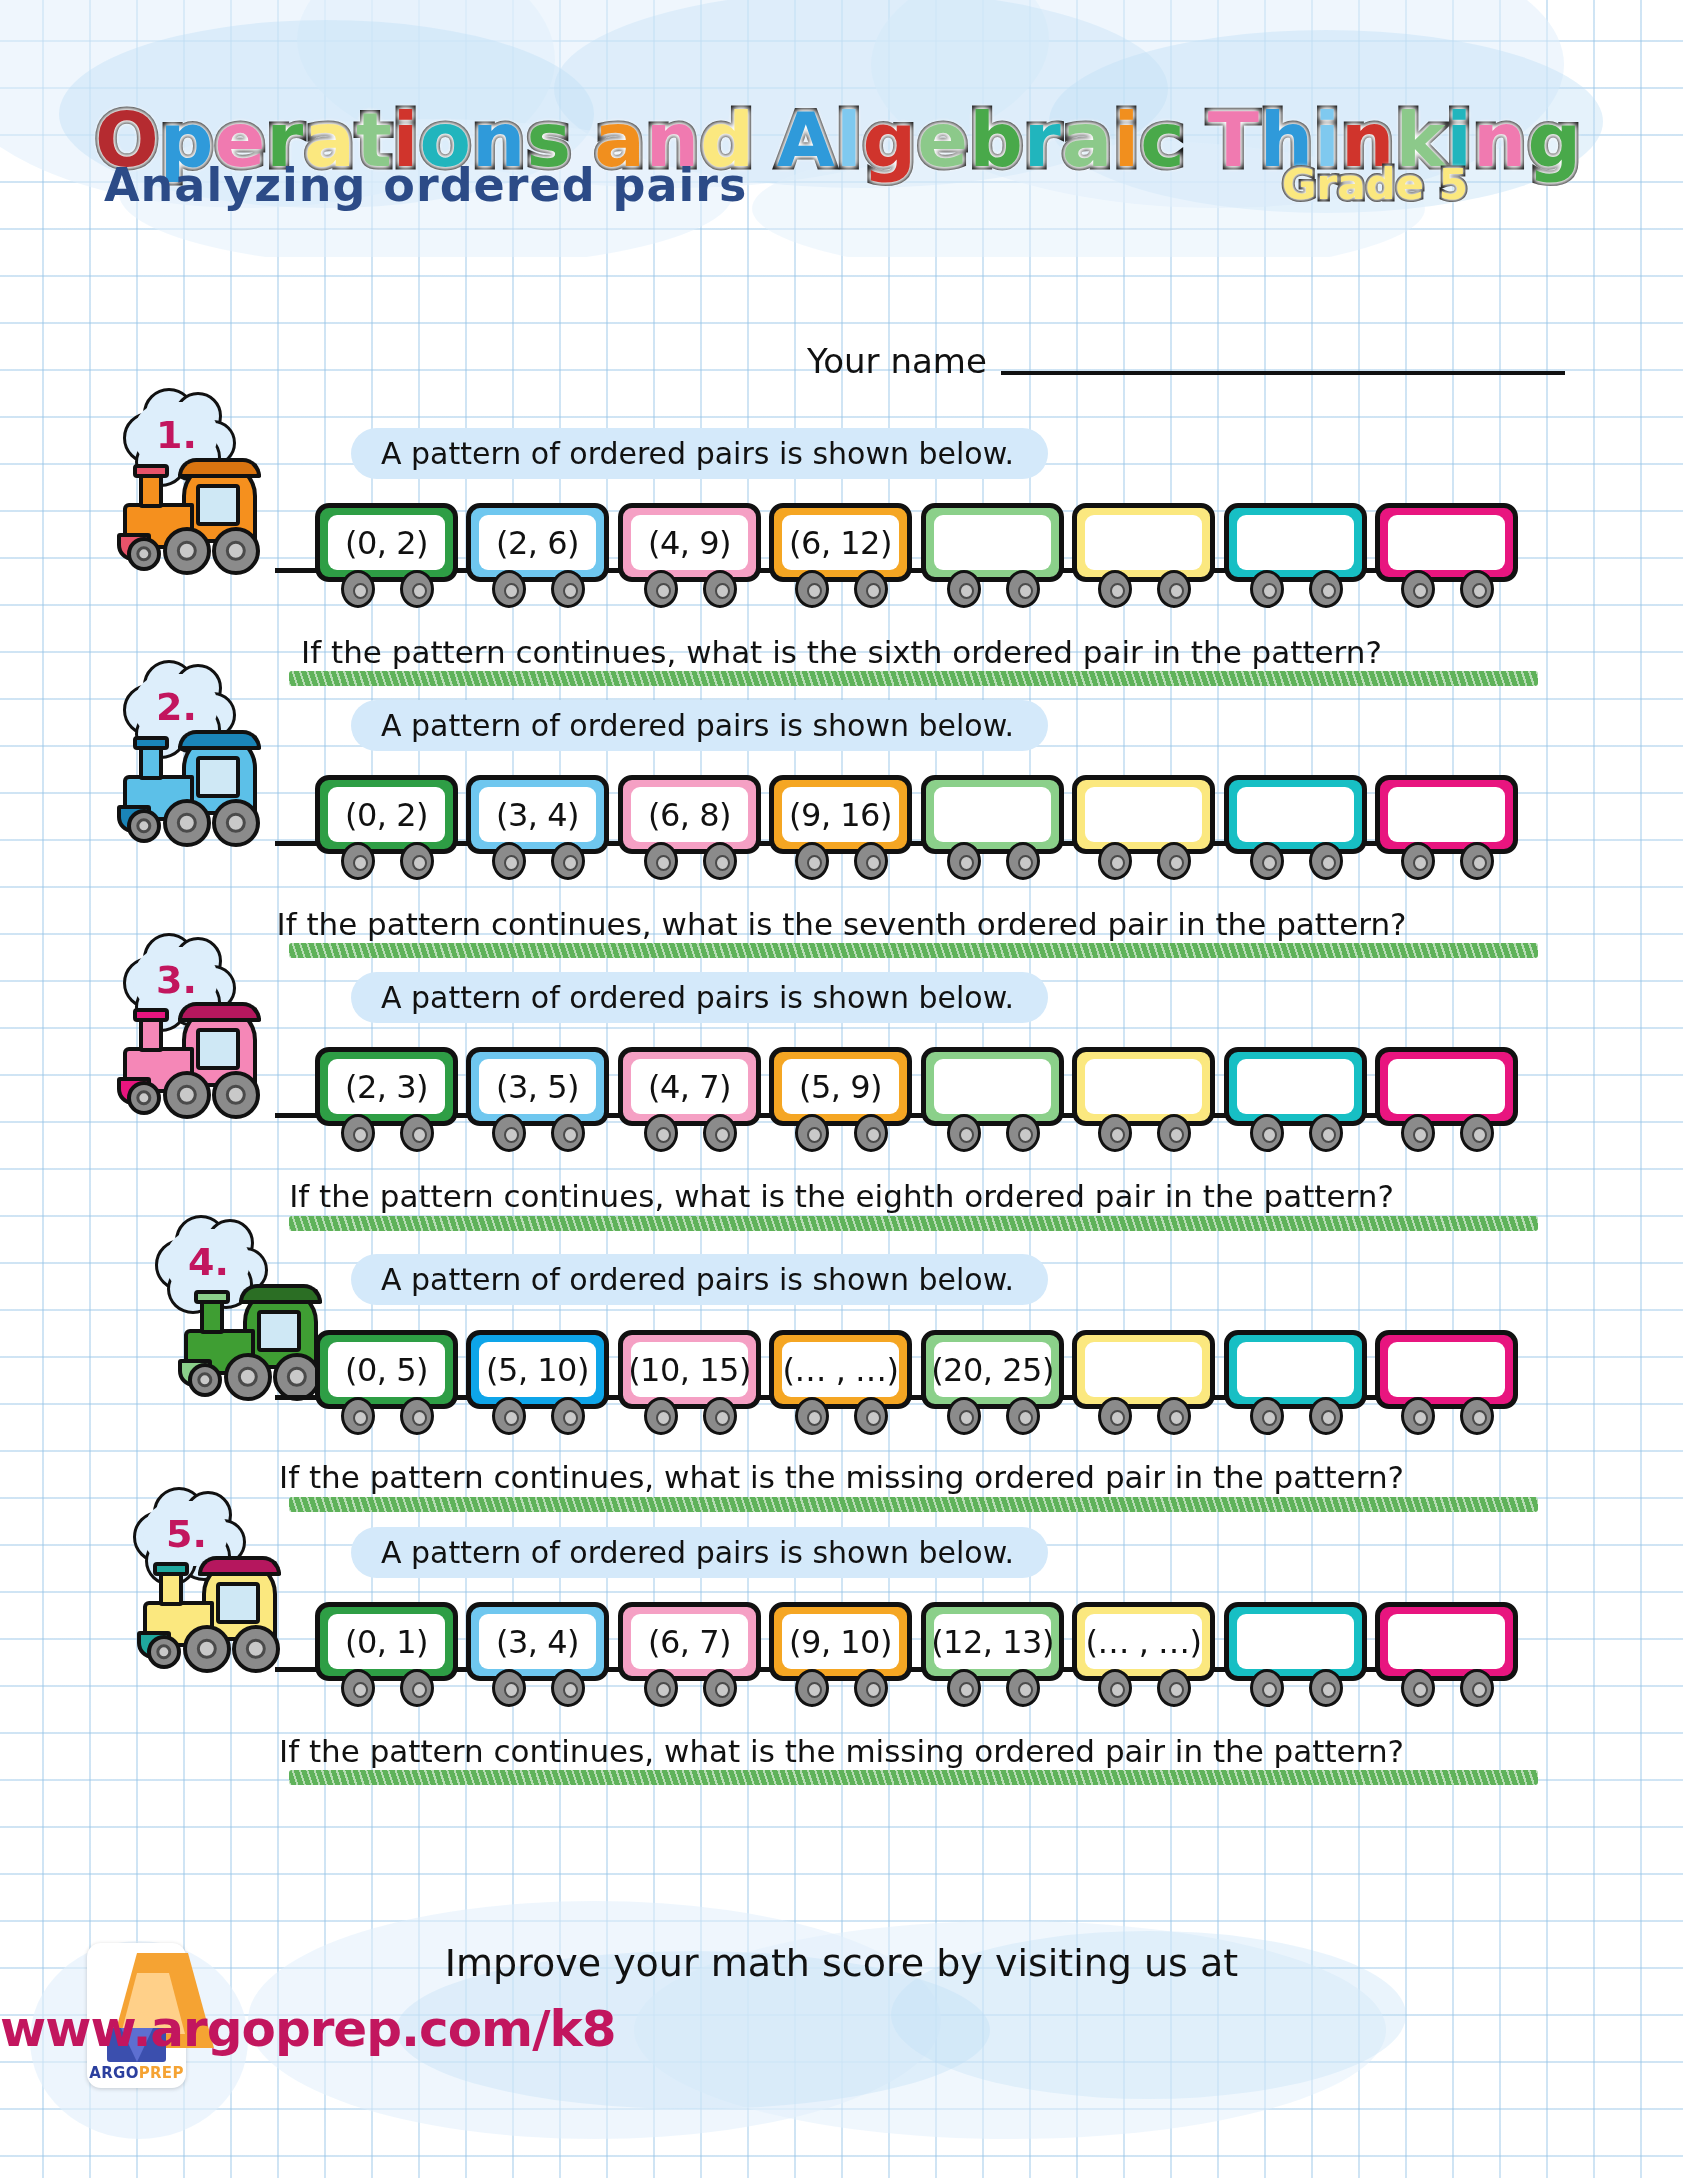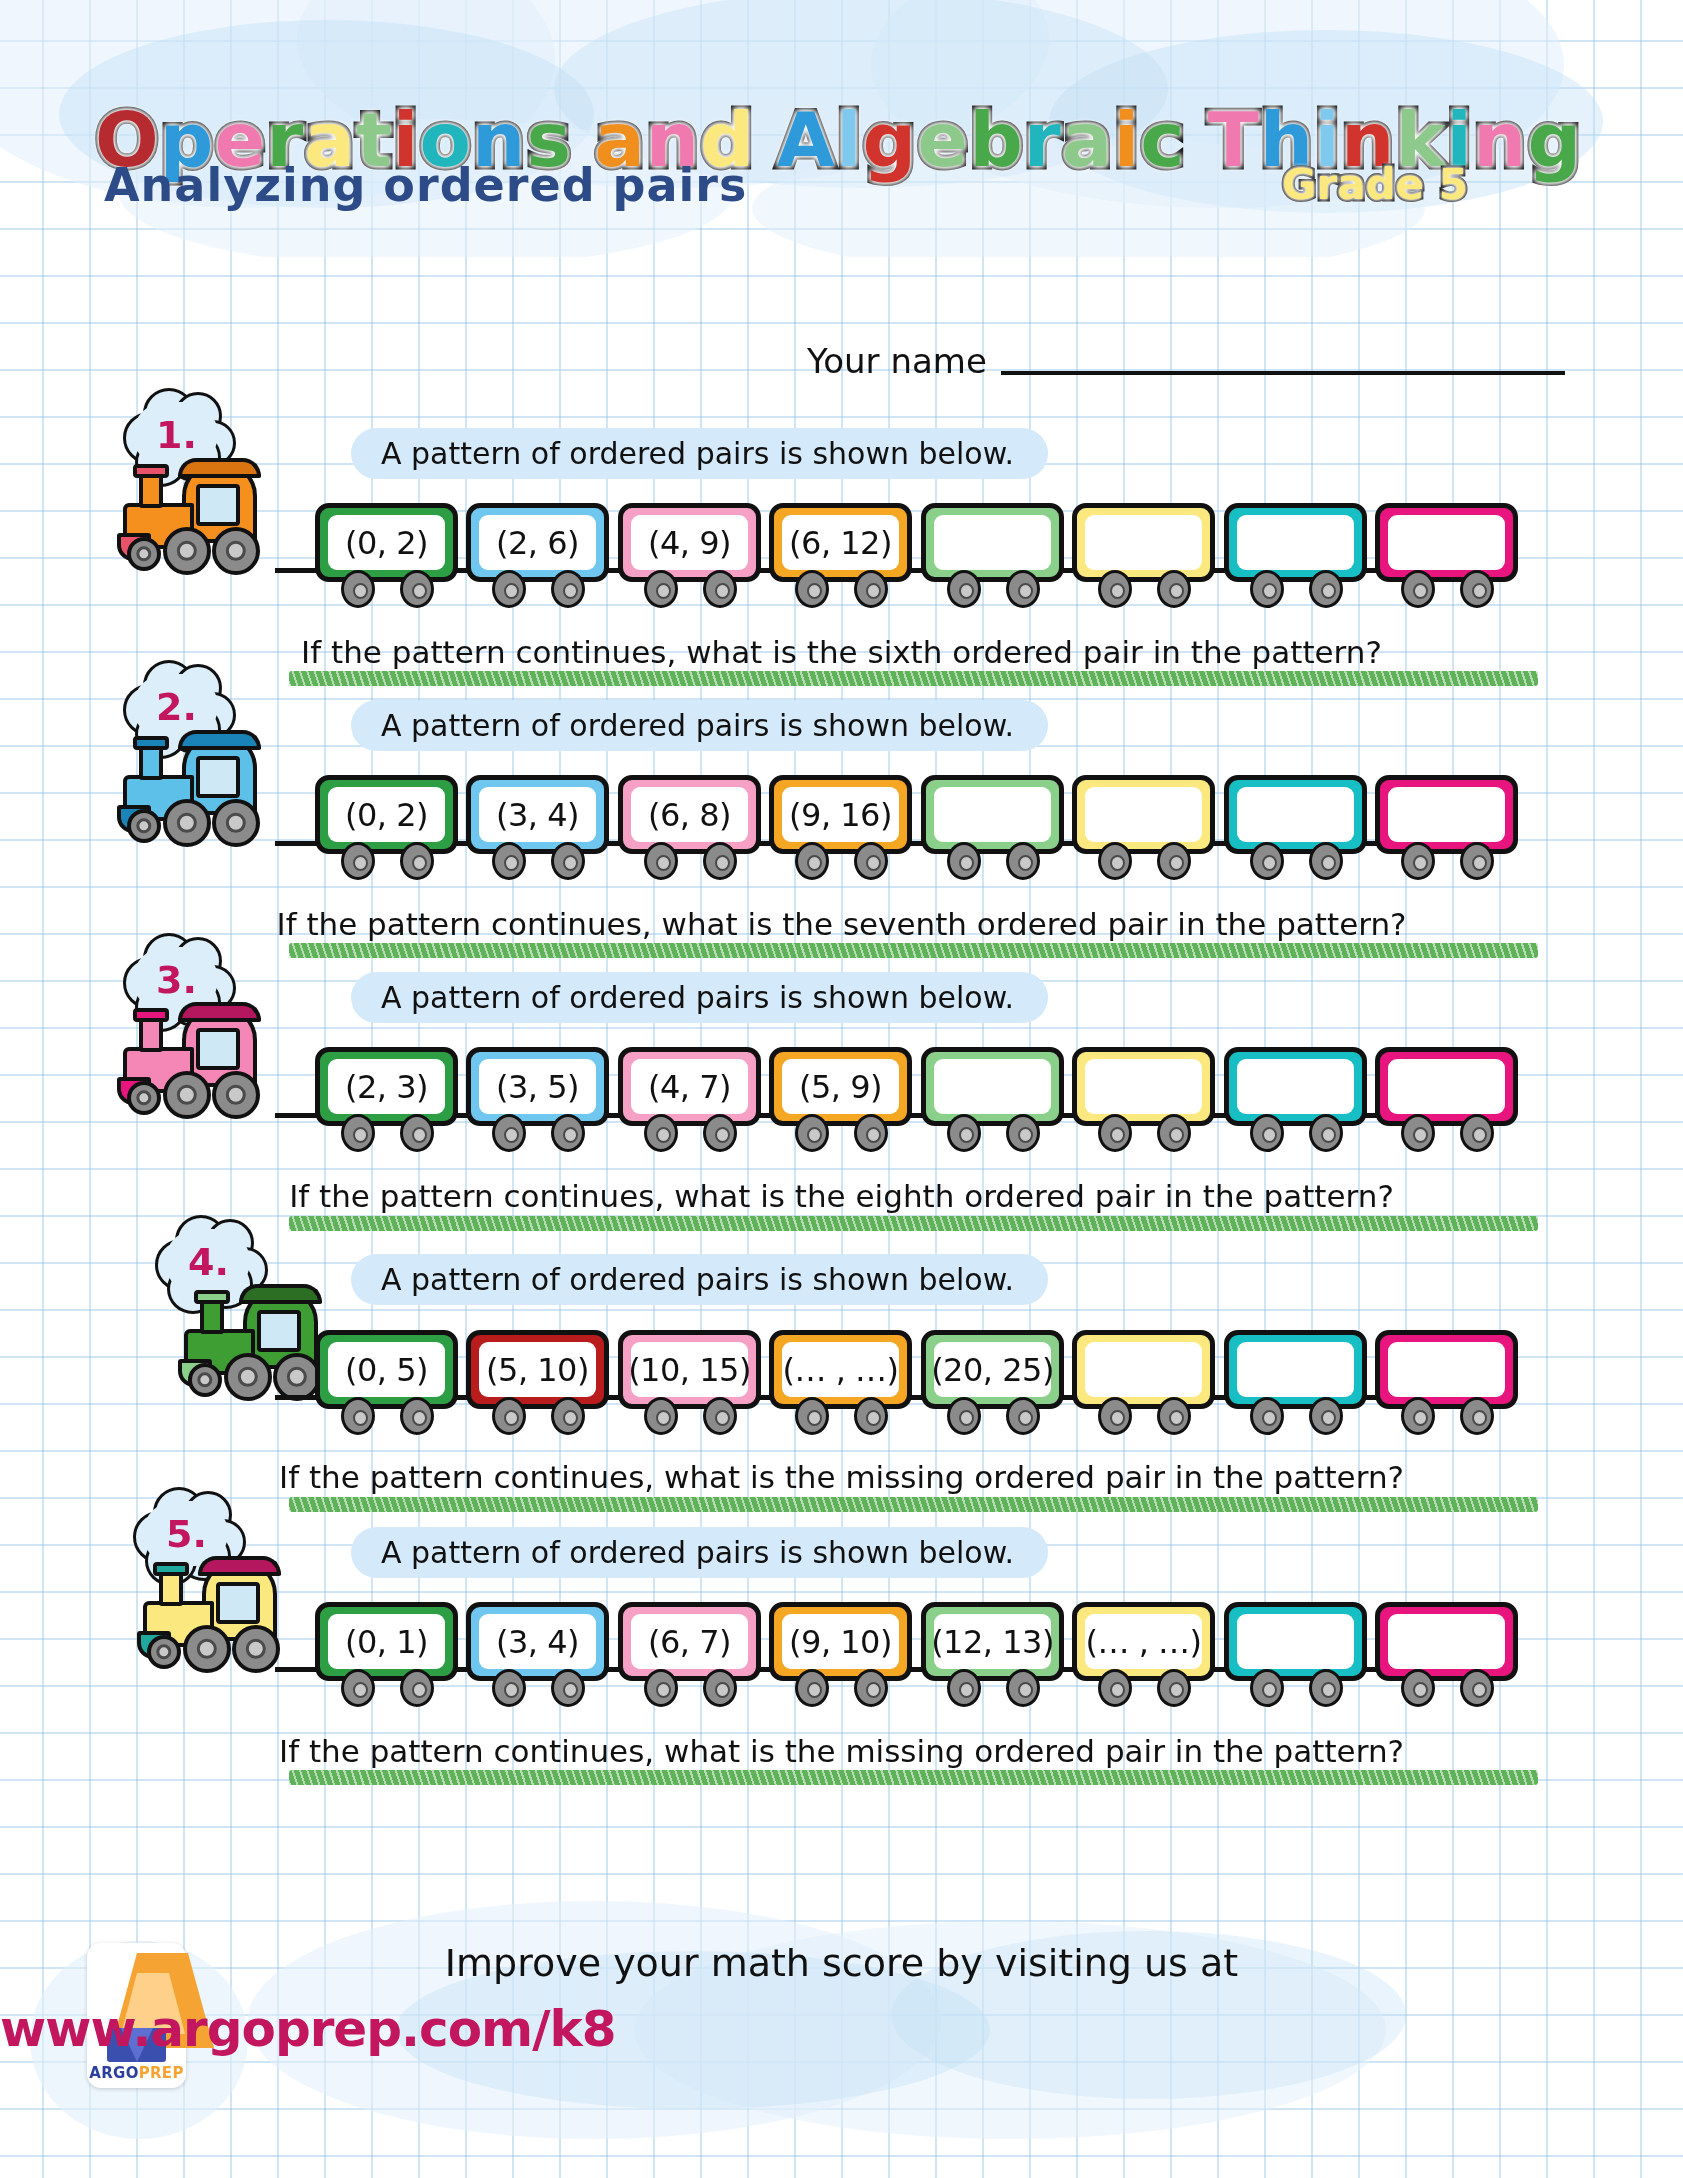--- a/index.html
+++ b/index.html
@@ -447,21 +447,21 @@
         </div>
         <div class="coupler" style="left: 275px; top: 1395px; width: 1202px;"></div>
         <div style="position: absolute; left: 315px; top: 1330px; width: 143px; height: 119px;">
           <div class="car" style="background: rgb(46, 158, 69); left: 0px; top: 0px; position: absolute;">
             <div class="inner">(0, 5)</div>
           </div>
           <div class="wheel" style="left: 26px; top: 67px;"></div>
           <div class="wheel" style="left: 85px; top: 67px;"></div>
         </div>
         <div style="position: absolute; left: 466px; top: 1330px; width: 143px; height: 119px;">
-          <div class="car" style="background: #b91c1c; left: 0px; top: 0px; position: absolute;">
+          <div class="car" style="background: #0ea5e9; left: 0px; top: 0px; position: absolute;">
             <div class="inner">(5, 10)</div>
           </div>
           <div class="wheel" style="left: 26px; top: 67px;"></div>
           <div class="wheel" style="left: 85px; top: 67px;"></div>
         </div>
         <div style="position: absolute; left: 618px; top: 1330px; width: 143px; height: 92px;">
           <div class="car" style="background: rgb(245, 160, 196); left: 0px; top: 0px; position: absolute;">
             <div class="inner">(10, 15)</div>
           </div>
           <div class="wheel" style="left: 26px; top: 67px;"></div>

